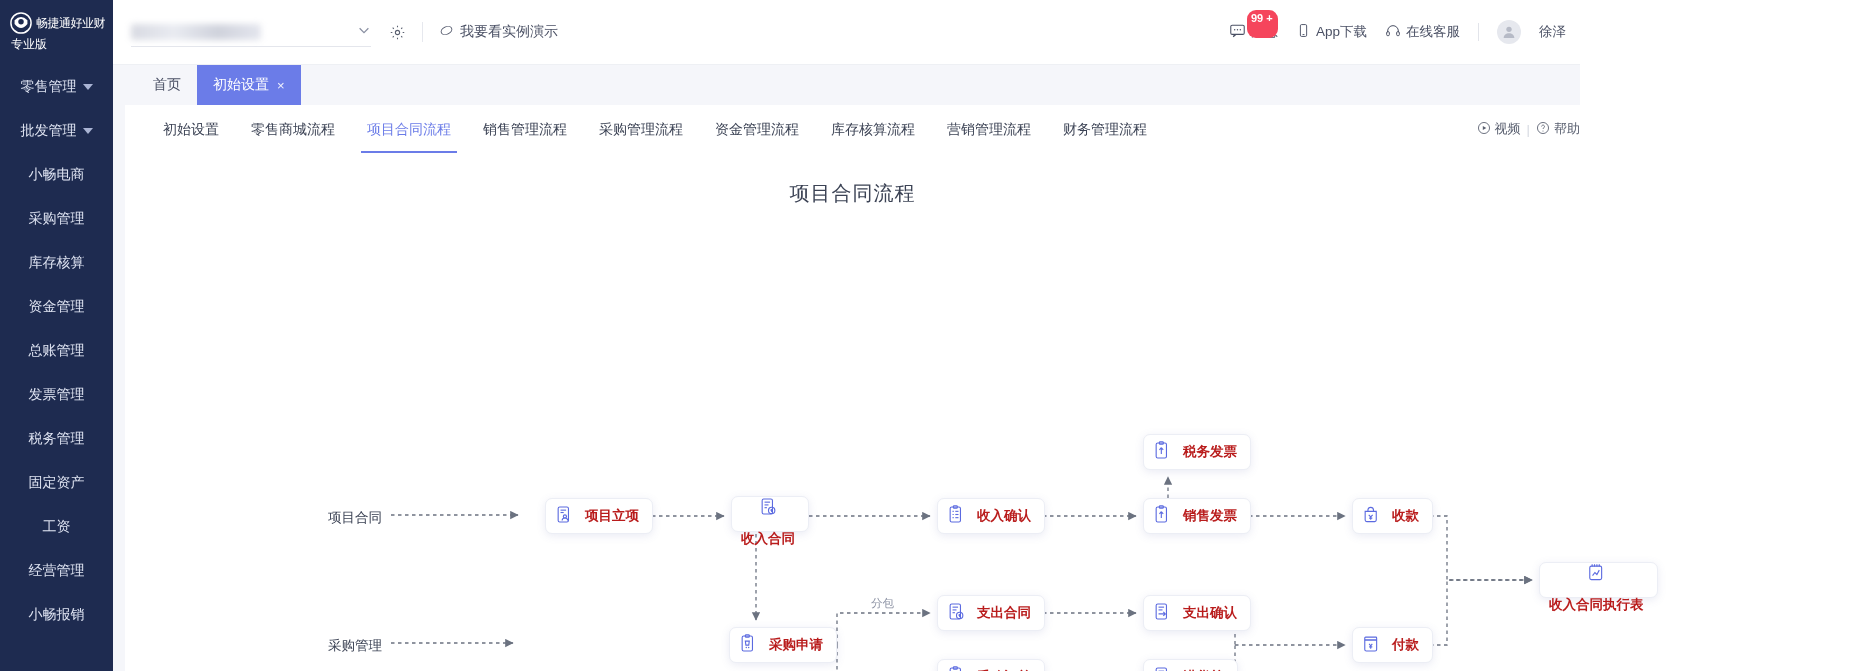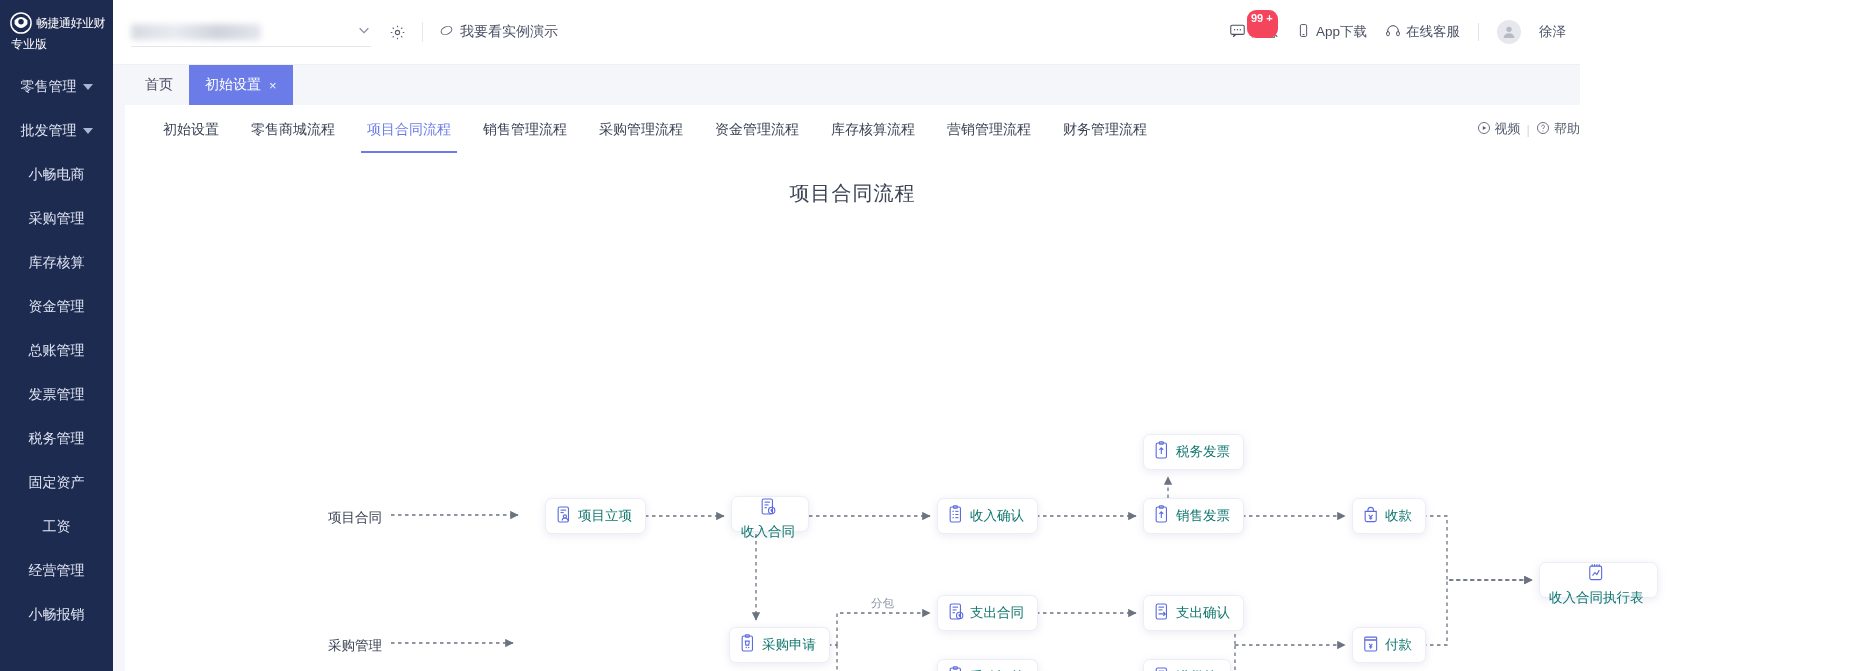--- a/index.html
+++ b/index.html
@@ -48,21 +48,21 @@
   .tr-item { display:flex; align-items:center; gap:5px; color:#4a5064; font-size:13.5px; cursor:pointer; position:relative; }
   .badge {
     position:absolute; top:-12px; left:18px; background:#f5455c; color:#fff;
     font-size:11px; line-height:1; padding:3px 5px 14px 4px; border-radius:9px; font-weight:bold; white-space:nowrap;
   }
   .vdiv { width:1px; height:18px; background:#e2e4ea; }
   .avatar { width:24px;height:24px;border-radius:50%;background:#e6e8ee; display:flex;align-items:center;justify-content:center; }
   .uname { color:#4a5064; font-size:13.5px; max-width:36px; overflow:hidden; white-space:nowrap; }
 
   
-  .tabstrip { height:40px; background:#f5f6fa; display:flex; align-items:flex-end; padding-left:16px; gap:0; }
+  .tabstrip { height:40px; background:#f5f6fa; display:flex; align-items:flex-end; padding-left:24px; gap:0; }
   .tab {
     height:40px; display:flex; align-items:center; gap:8px; padding:0 16px;
     font-size:14px; color:#4a5064; cursor:pointer;
   }
   .tab.active { background:#6b7ce8; color:#fff; }
   .tab-x { font-size:13px; opacity:.9; }
 
   
   .content { flex:1; background:#fff; margin:0 0 0 12px; display:flex; flex-direction:column; min-height:0; }
   .subtabs { height:48px; display:flex; align-items:center; padding:0 0 0 22px; position:relative; }
@@ -82,24 +82,24 @@
   .canvas { flex:1; position:relative; min-height:0; }
   .flow-title {
     position:absolute; top:27px; left:0; right:0; text-align:center;
     font-size:20px; color:#3b4254; letter-spacing:1px;
   }
   .stage { position:absolute; inset:0; }
 
   .rowlabel { position:absolute; font-size:13.5px; color:#3b4254; white-space:nowrap; }
 
   .node {
-    position:absolute; height:36px; display:flex; align-items:center; gap:4px;
+    position:absolute; height:36px; display:flex; align-items:center; gap:11px;
     background:#fff; border:1px solid #eceef5; border-radius:7px; padding:0 13px 0 9px;
-    box-shadow:0 2px 8px rgba(92,104,170,.13); font-size:13.5px; color:#0f766e;
-    white-space:nowrap; cursor:pointer;
+    box-shadow:0 2px 8px rgba(92,104,170,.13); font-size:13.5px; color:#b91c1c;
+    white-space:nowrap; cursor:pointer;font-weight:bold;
   }
   .node svg { flex:0 0 auto; }
 
   .edge-label { position:absolute; font-size:11.5px; color:#8b91a3; white-space:nowrap; }
   svg.wires { position:absolute; inset:0; width:100%; height:100%; pointer-events:none; }
 </style>
 </head>
 <body>
 
 <div class="app">

